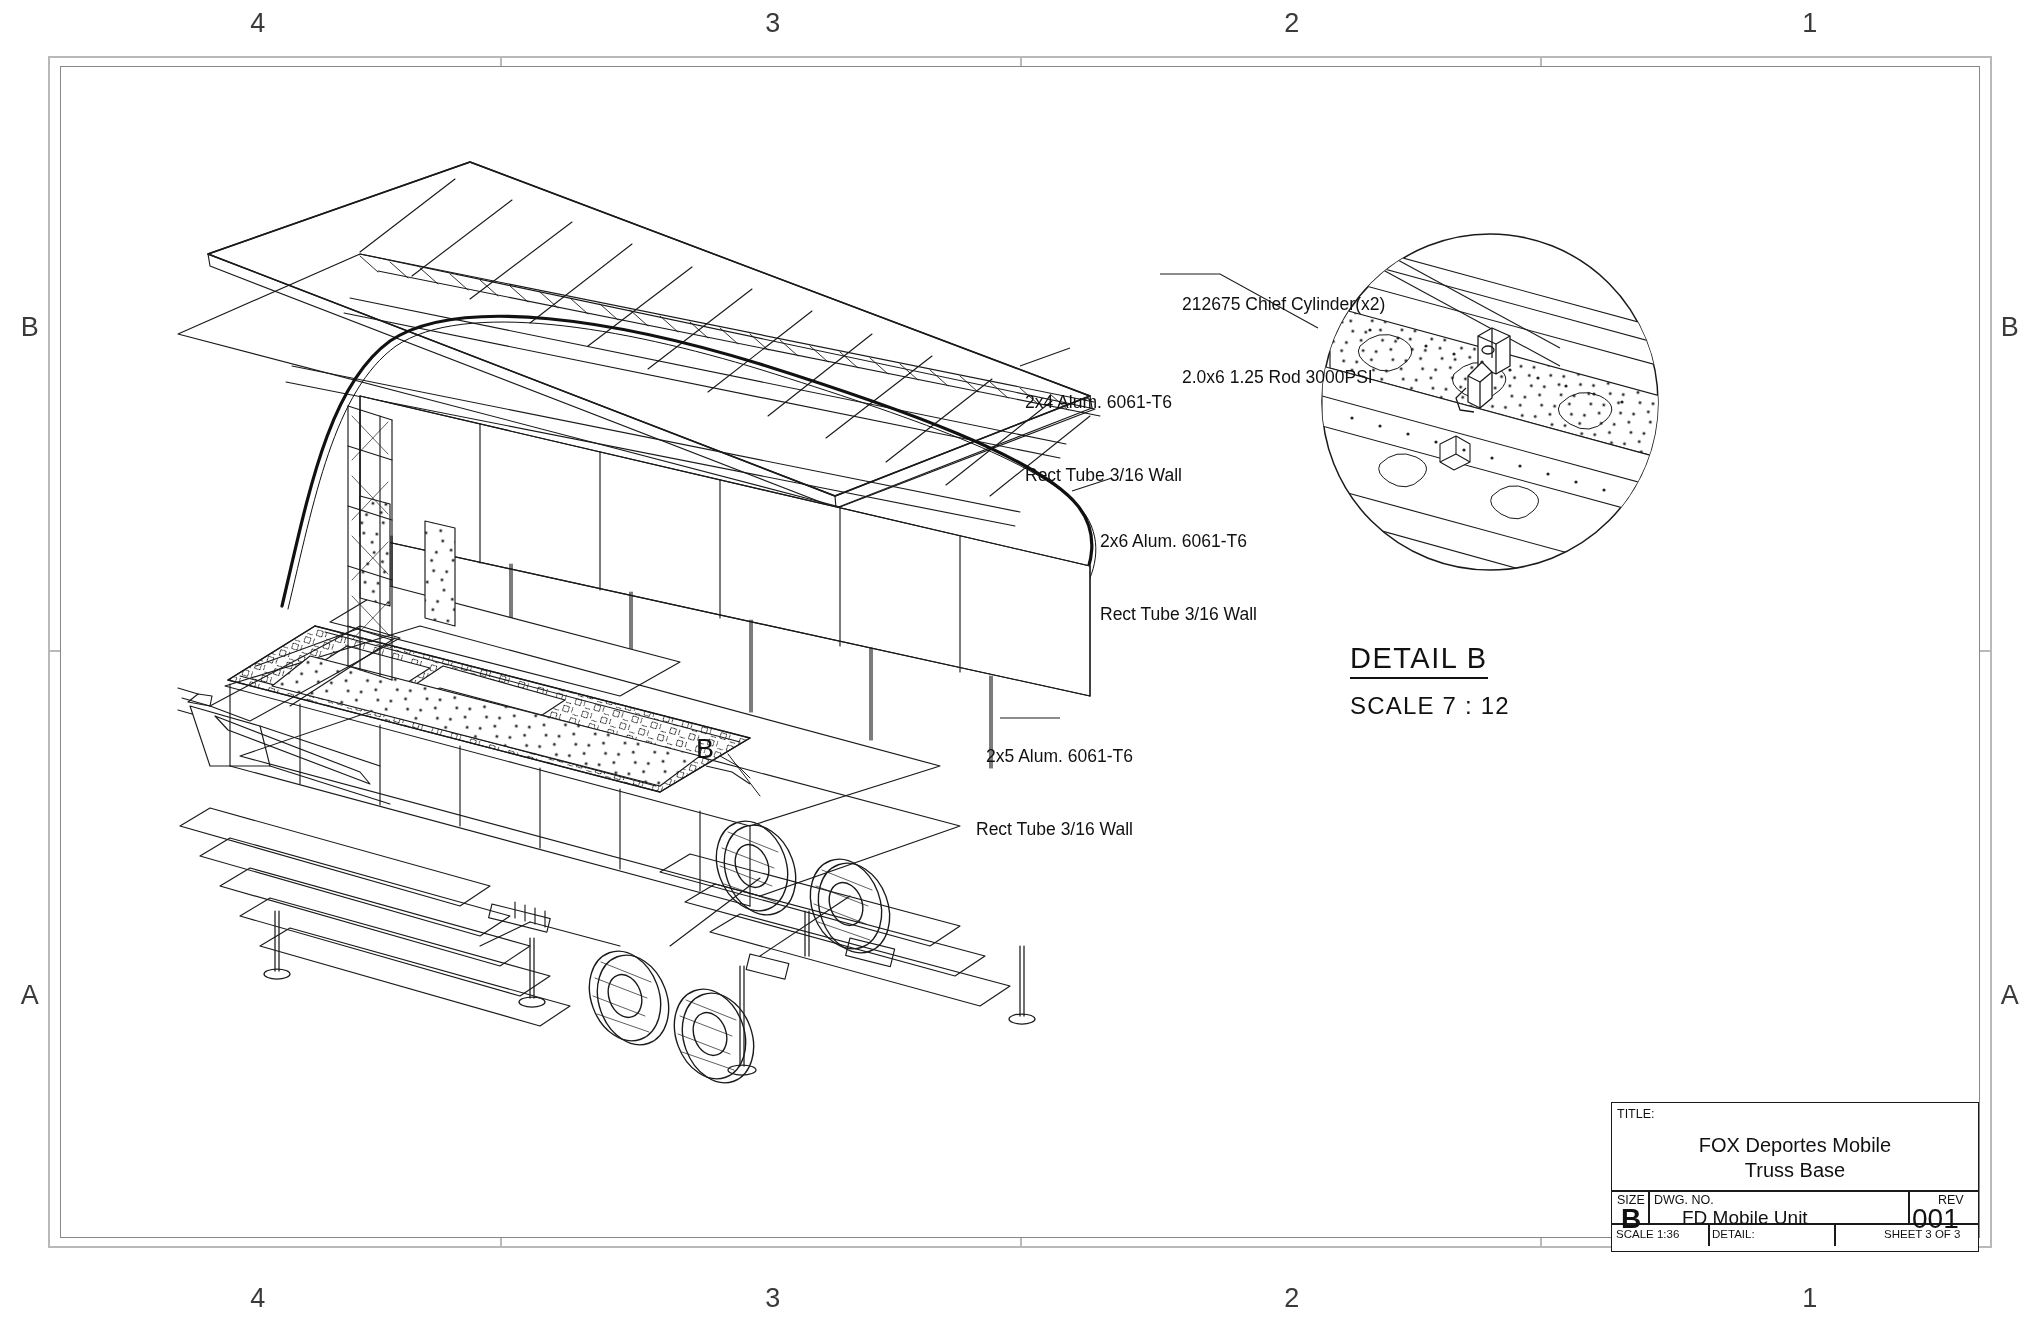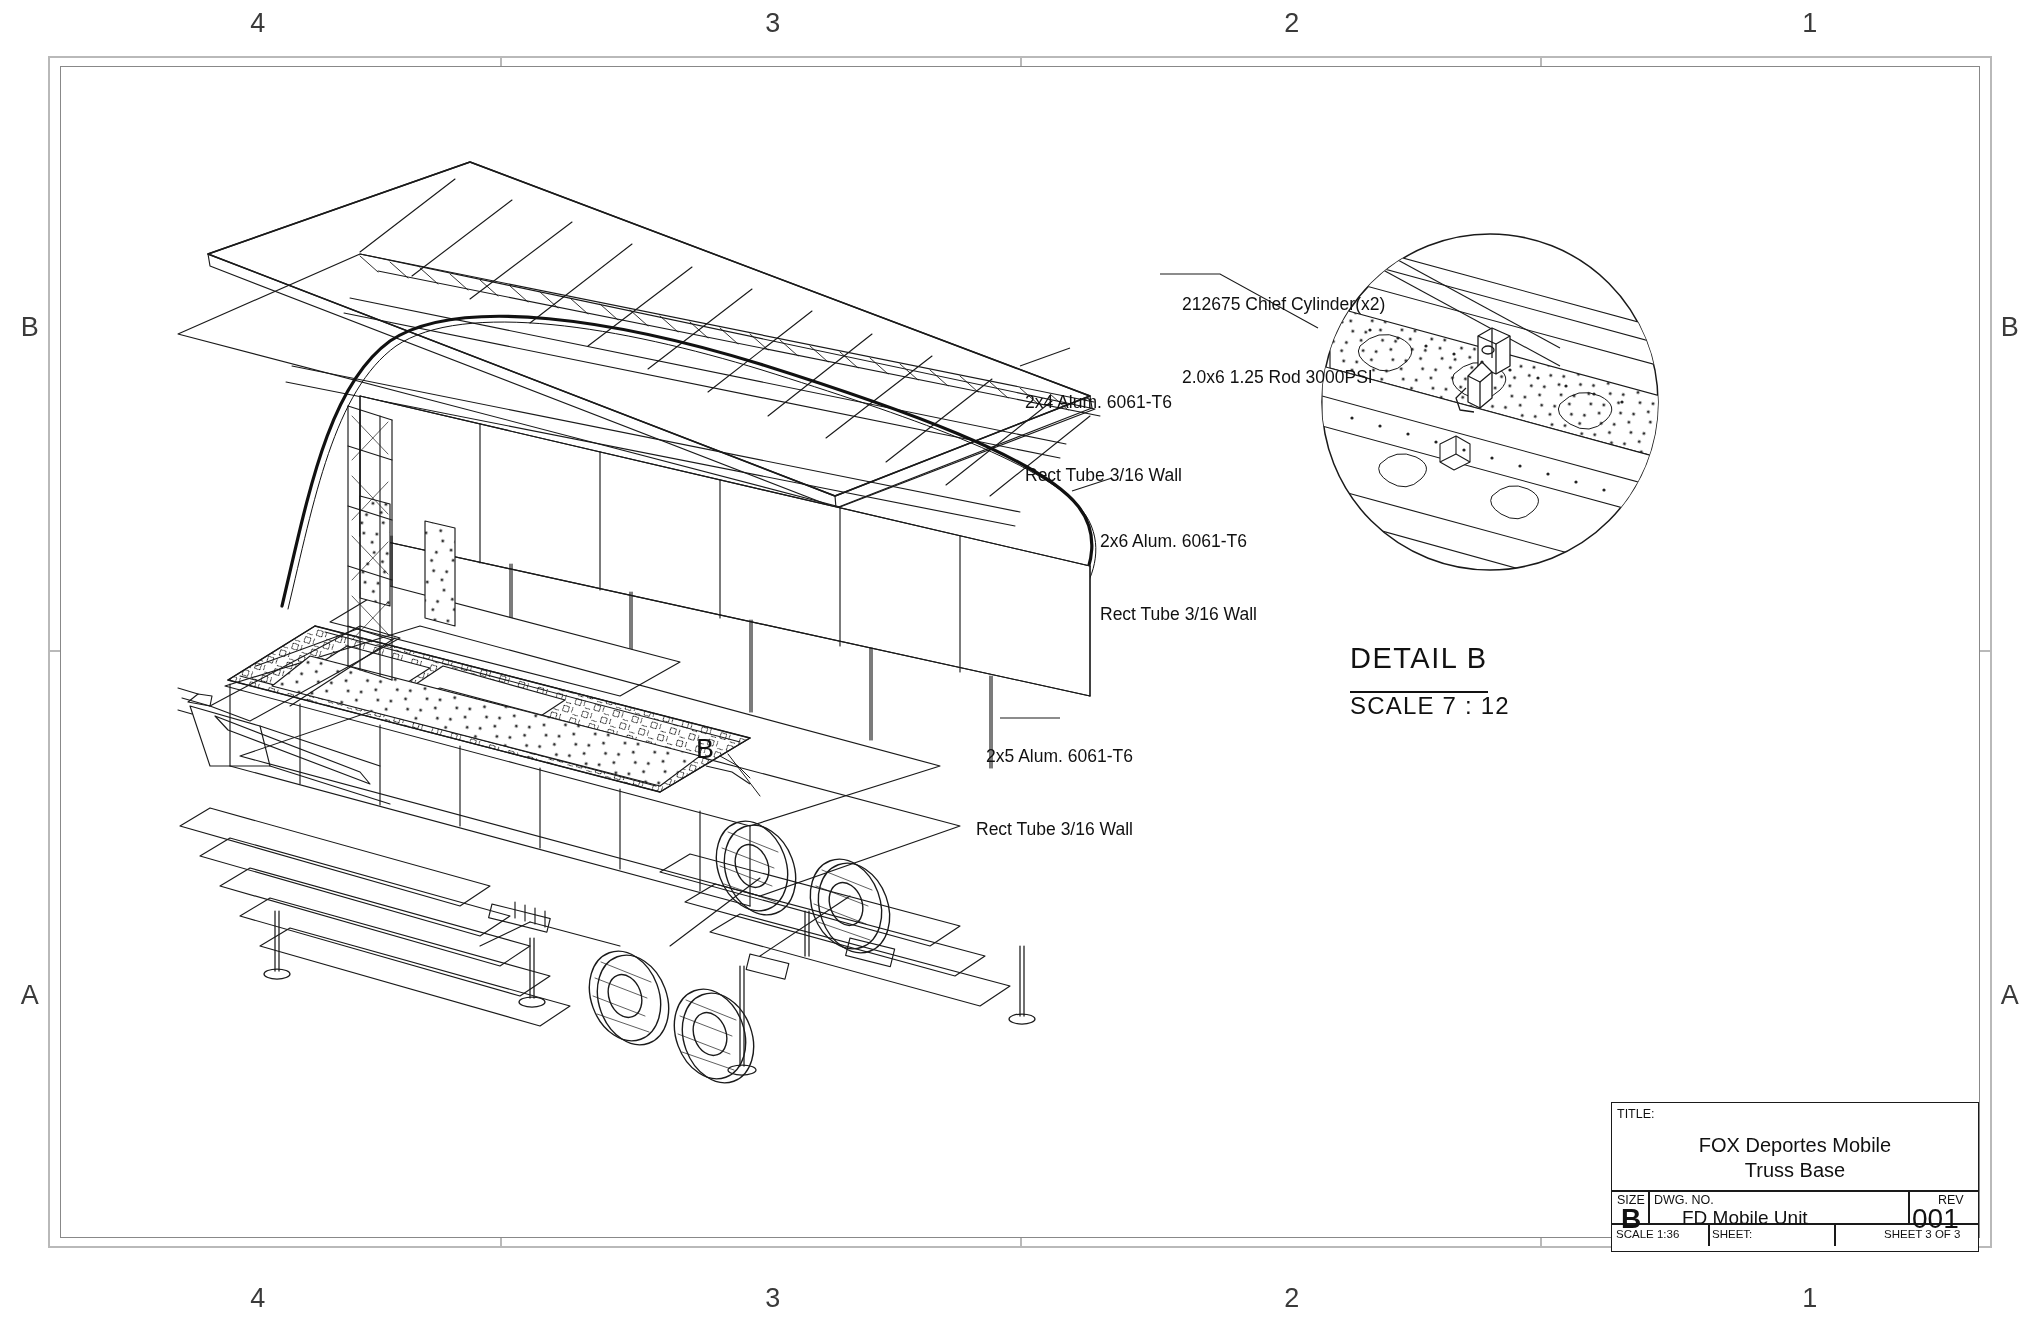--- a/index.html
+++ b/index.html
@@ -76,21 +76,21 @@
     font-family: "Liberation Sans", sans-serif;
   }
 
   
   .detail-title {
     position: absolute;
     font-size: 29px;
     letter-spacing: 1.5px;
     color: #111;
     border-bottom: 2px solid #111;
-    padding-bottom: 16px;
+    padding-bottom: 2px;
     font-family: "Liberation Sans", sans-serif;
   }
   .detail-scale {
     position: absolute;
     font-size: 24px;
     letter-spacing: 1.2px;
     color: #111;
     font-family: "Liberation Sans", sans-serif;
   }
   .balloon-letter {
@@ -576,17 +576,17 @@
     <div class="tb-small" style="left:5px; top:90px;">SIZE</div>
     <div class="tb-big" style="left:9px; top:100px;">B</div>
 
     <div class="tb-small" style="left:42px; top:90px;">DWG.  NO.</div>
     <div class="tb-mid" style="left:70px; top:104px;">FD Mobile Unit</div>
 
     <div class="tb-small" style="left:326px; top:90px;">REV</div>
     <div class="tb-rev" style="left:300px; top:100px;">001</div>
 
     <div class="tb-tiny" style="left:4px; top:125px;">SCALE 1:36</div>
-    <div class="tb-tiny" style="left:100px; top:125px;">SHEET:</div>
+    <div class="tb-tiny" style="left:100px; top:125px;">DETAIL:</div>
     <div class="tb-tiny" style="left:232px; top:125px;margin-left:40px;">SHEET 3 OF 3</div>
   </div>
 
 </div>
 
 </body></html>

